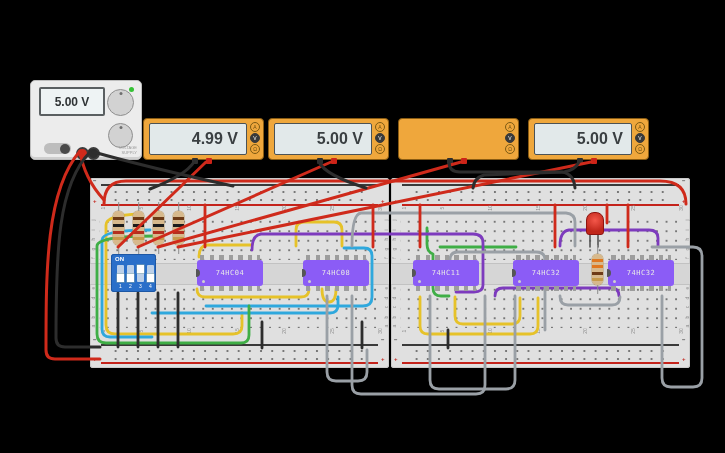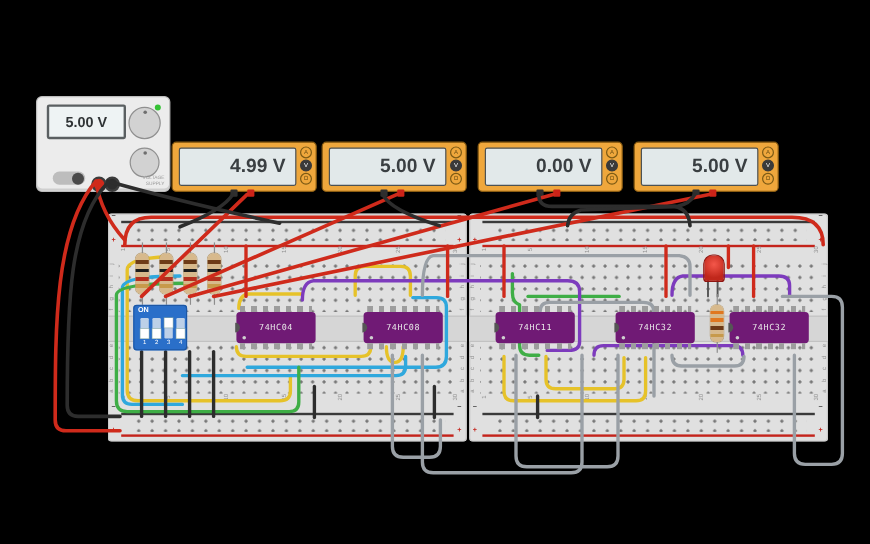--- a/index.html
+++ b/index.html
@@ -40,21 +40,21 @@
   .grid-holes{left:9px;width:283px;height:44px;background-size:9.55px 9.5px;background-position:4px 1px;}
   .channel{position:absolute;left:0;right:0;top:85px;height:20px;background:#d6d6d6;
        border-top:1px solid #c2c2c2;border-bottom:1px solid #c2c2c2;}
   .rail-line{position:absolute;left:11px;right:11px;height:1.6px;}
   .rail-neg{background:#3a3a3a;}
   .rail-pos{background:#c4231b;}
   .rail-sym{position:absolute;font-size:6px;font-weight:bold;line-height:4px;}
   .col-num,.row-letter{position:absolute;font-size:5px;color:#909090;transform:rotate(-90deg);
        transform-origin:center;width:8px;text-align:center;}
   
-  .ic{position:absolute;top:260px;width:66px;height:26px;background:#701a75;border-radius:3px;z-index:3;
+  .ic{position:absolute;top:260px;width:66px;height:26px;background:#8b5cf6;border-radius:3px;z-index:3;
       display:flex;align-items:center;justify-content:center;}
   .ic-label{color:#e8e8e8;font-family:"DejaVu Sans Mono",monospace;font-size:7px;letter-spacing:0.5px;}
   .ic::before,.ic::after{content:"";position:absolute;left:3px;right:3px;height:5px;
       background-image:repeating-linear-gradient(90deg,#9d9d9d 0 4.5px,transparent 4.5px 9.55px);}
   .ic::before{top:-5px;} .ic::after{bottom:-5px;}
   .ic-notch{position:absolute;left:-1px;top:9px;width:4px;height:8px;border-radius:0 4px 4px 0;background:#555;}
   .ic-dot{position:absolute;left:5px;bottom:3px;width:3px;height:3px;border-radius:50%;background:#cfcfcf;}
   .resistor{position:absolute;width:11px;z-index:3;border-radius:5px;}
   .resistor::before,.resistor::after{content:"";position:absolute;left:50%;width:1.6px;height:9px;
       background:#8d8d8d;transform:translateX(-50%);}
@@ -97,21 +97,20 @@
       </div>
       <div class="meter" style="left: 268px;">
         <div class="meter-display">5.00 V</div>
         <div class="meter-btn" style="top: 3px;">A</div>
         <div class="meter-btn active" style="top: 14px;">V</div>
         <div class="meter-btn" style="top: 25px;">Ω</div>
         <div class="meter-term" style="left: 48px; background: rgb(47, 47, 47);"></div>
         <div class="meter-term" style="left: 62px; background: rgb(204, 35, 24);"></div>
       </div>
       <div class="meter" style="left: 398px;">
-        <div class="meter-display">0.00 V</div>
         <div class="meter-btn" style="top: 3px;">A</div>
         <div class="meter-btn active" style="top: 14px;">V</div>
         <div class="meter-btn" style="top: 25px;">Ω</div>
         <div class="meter-term" style="left: 48px; background: rgb(47, 47, 47);"></div>
         <div class="meter-term" style="left: 62px; background: rgb(204, 35, 24);"></div>
       </div>
       <div class="meter" style="left: 528px;">
         <div class="meter-display">5.00 V</div>
         <div class="meter-btn" style="top: 3px;">A</div>
         <div class="meter-btn active" style="top: 14px;">V</div>

